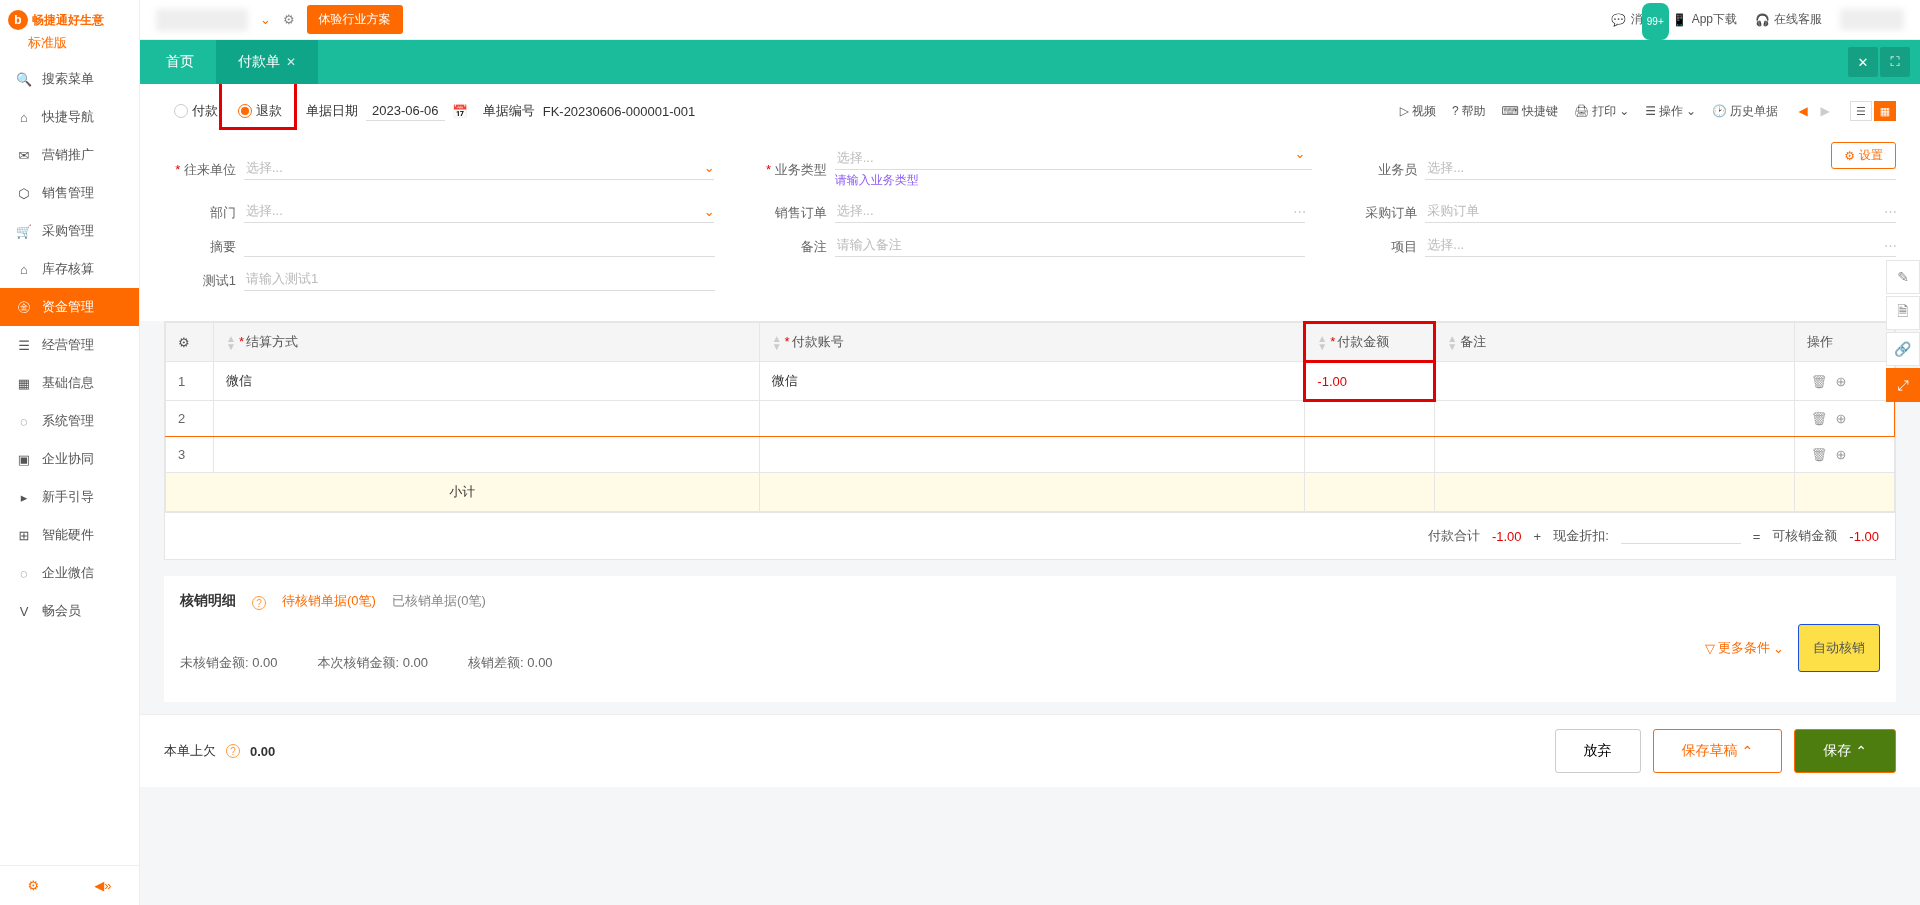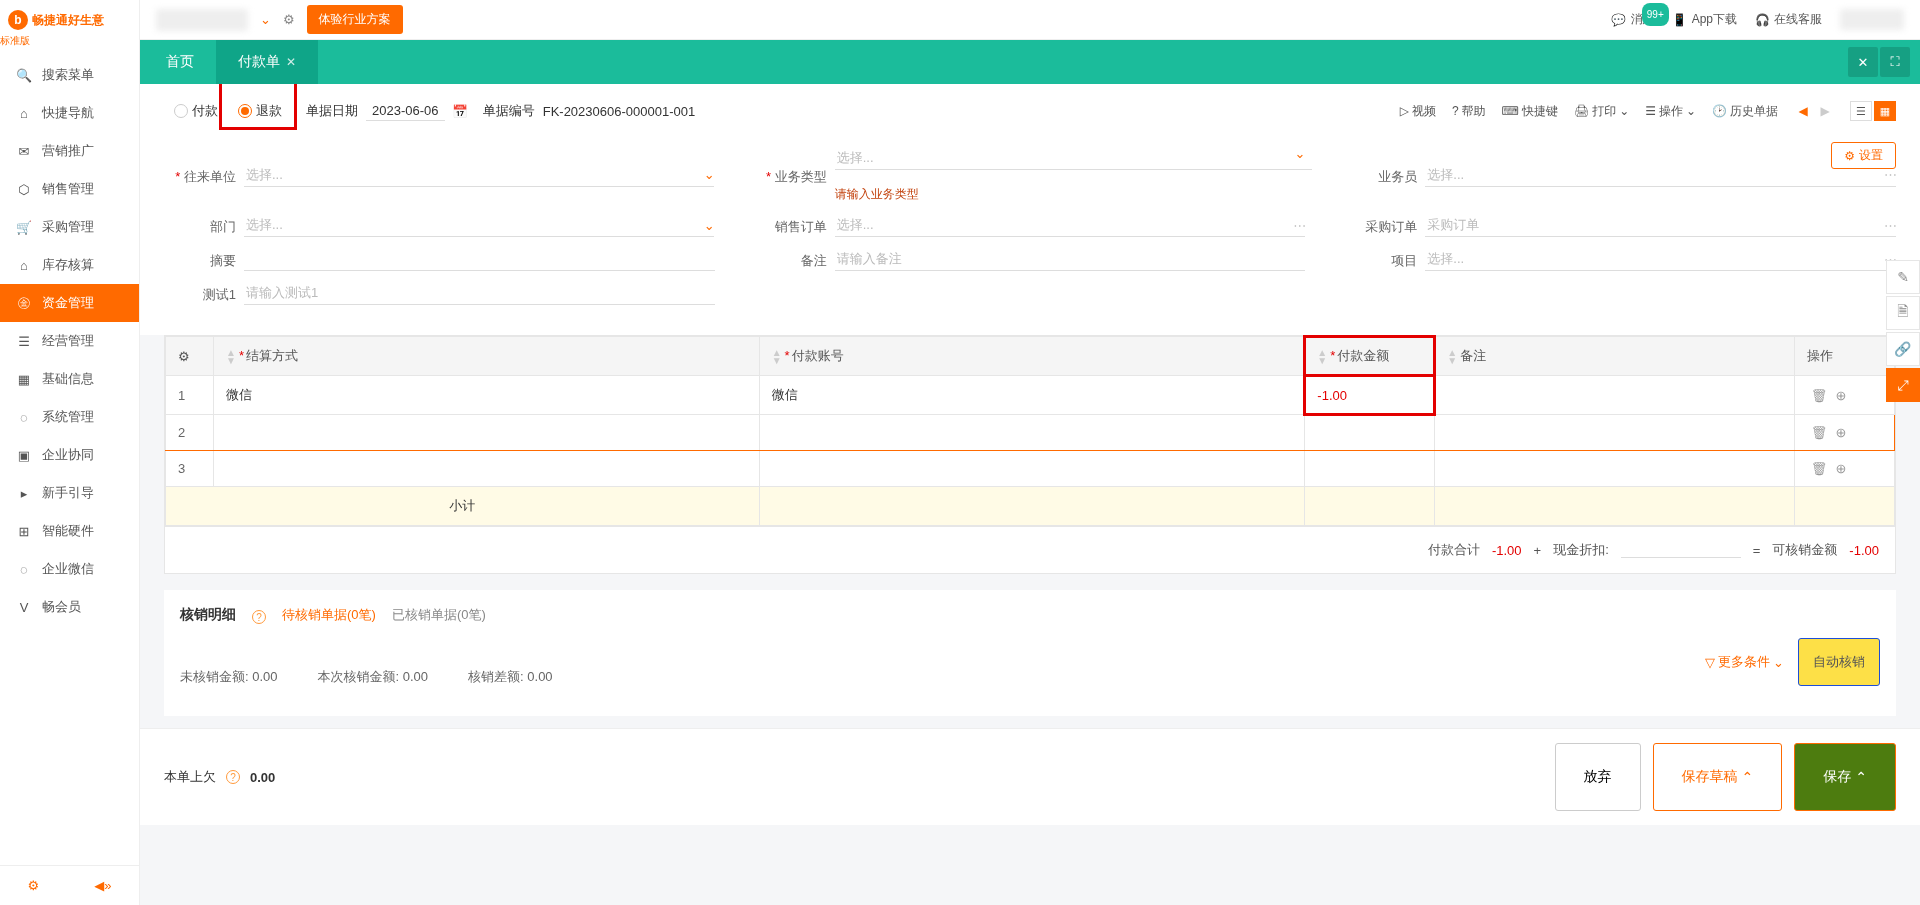--- a/index.html
+++ b/index.html
@@ -2,34 +2,34 @@
 <html><head>
 <meta charset="utf-8">
 <style>
 *{box-sizing:border-box;margin:0;padding:0;font-family:"Microsoft YaHei",-apple-system,sans-serif}
 body{background:#f5f5f5;font-size:13px;color:#333;overflow:hidden}
 .app{display:flex;height:905px;width:1920px}
 .sidebar{width:140px;background:#fff;border-right:1px solid #eee;display:flex;flex-direction:column}
 .logo{height:40px;display:flex;align-items:center;padding:0 8px;gap:4px}
 .logo-icon{width:20px;height:20px;background:#ff6a00;border-radius:50%;color:#fff;display:flex;align-items:center;justify-content:center;font-weight:bold;font-size:12px}
 .logo-text{color:#ff6a00;font-size:12px;font-weight:600}
-.logo-sub{color:#ff6a00;font-size:10px;margin-top:-6px;margin-bottom:8px}
+.logo-sub{color:#ff6a00;font-size:13px;padding-left:28px;margin-top:-6px;margin-bottom:8px}
 .nav{flex:1;overflow:auto}
 .nav-item{display:flex;align-items:center;gap:10px;padding:10px 16px;cursor:pointer;color:#555}
 .nav-item.active{background:#ff6a00;color:#fff}
 .nav-icon{width:16px;height:16px;display:inline-flex;align-items:center;justify-content:center}
 .sidebar-footer{height:40px;display:flex;align-items:center;justify-content:space-around;border-top:1px solid #eee;color:#ff6a00}
 .main{flex:1;display:flex;flex-direction:column;min-width:0}
 .topbar{height:40px;background:#fff;display:flex;align-items:center;padding:0 16px;gap:12px;border-bottom:1px solid #eee}
 .blur{filter:blur(3px);color:#aaa;background:#eee;border-radius:2px;padding:2px 20px}
 .chev{color:#ff6a00}
 .btn-primary{background:#ff6a00;color:#fff;border:none;padding:6px 12px;border-radius:3px;cursor:pointer;font-size:12px}
 .topbar-right{margin-left:auto;display:flex;align-items:center;gap:18px;color:#555;font-size:12px}
 .top-link{display:flex;align-items:center;gap:4px;cursor:pointer;position:relative}
-.badge{position:absolute;top:-8px;right:-14px;background:#1bbc9b;color:#fff;font-size:10px;padding:6px 5px;border-radius:8px}
+.badge{position:absolute;top:-8px;right:-14px;background:#1bbc9b;color:#fff;font-size:10px;padding:13px 5px;border-radius:8px}
 .tabs{height:44px;background:#1bbc9b;display:flex;align-items:center;padding:0 4px;position:relative}
 .tab{padding:0 22px;height:44px;display:flex;align-items:center;color:#fff;cursor:pointer;gap:6px;font-size:14px}
 .tab.active{background:#0fa588}
 .tab-close{font-size:12px;opacity:.8}
 .tabs-actions{margin-left:auto;display:flex;padding-right:6px;gap:2px}
 .tab-action{width:30px;height:30px;display:flex;align-items:center;justify-content:center;background:rgba(0,0,0,.15);color:#fff;cursor:pointer;border-radius:2px}
 .content{flex:1;overflow:auto;background:#f5f6f8;padding:0}
 .toolbar{display:flex;align-items:center;padding:12px 24px;background:#fff;gap:14px;font-size:13px}
 .radio-group{display:flex;align-items:flex-start;gap:0;position:relative}
 .radio-opt{display:flex;align-items:center;gap:4px;padding:6px 10px;cursor:pointer}
@@ -50,21 +50,21 @@
 .form-area{background:#fff;padding:8px 24px 20px;position:relative}
 .btn-outline{position:absolute;right:24px;top:4px;border:1px solid #ff6a00;color:#ff6a00;background:#fff;padding:4px 12px;border-radius:3px;cursor:pointer;display:flex;align-items:center;gap:4px;font-size:12px}
 .form-row{display:flex;gap:40px;margin-bottom:10px}
 .form-field{display:flex;align-items:center;gap:8px;flex:1;min-width:0}
 .form-field .lbl{width:72px;text-align:right;color:#666;padding-top:4px;font-size:13px;flex-shrink:0}
 .req::before{content:"* ";color:#e30000}
 .inp{flex:1;border:none;border-bottom:1px solid #ddd;padding:4px 2px;color:#333;font-size:13px;min-width:0}
 .inp::placeholder{color:#bbb}
 .sel-chev{color:#ff6a00;margin-left:-18px}
 .sel-more{color:#bbb;margin-left:-20px;letter-spacing:-1px}
-.err{color:#c2410c;font-size:12px;margin-top:16px}
+.err{color:#8b5cf6;font-size:12px;margin-top:2px}
 .table-wrap{background:#fff;margin:0 24px;border:1px solid #e6e6e6}
 .tbl{width:100%;border-collapse:collapse}
 .tbl th,.tbl td{border:1px solid #e6e6e6;padding:10px 12px;text-align:left;font-size:13px;font-weight:normal}
 .tbl th{background:#f5f5f5;color:#555}
 .sort{color:#ccc;font-size:10px;display:inline-block;margin-right:3px;line-height:8px;vertical-align:middle}
 .th-req::before{content:"*";color:#e30000;margin-right:2px}
 .num-cell{text-align:right;color:#e30000}
 .row-idx{text-align:center;width:48px;color:#666}
 .gear-th{width:48px;text-align:center;color:#999}
 .ops-col{width:100px;text-align:center}
@@ -83,21 +83,21 @@
 .sec-title{font-weight:600}
 .info-icon{color:#ff9a3c;border:1px solid #ff9a3c;border-radius:50%;width:14px;height:14px;display:inline-flex;align-items:center;justify-content:center;font-size:10px}
 .sub-tab{color:#ff6a00;cursor:pointer;font-size:13px}
 .sub-tab.dim{color:#888}
 .sec-stats{display:flex;gap:40px;color:#666;font-size:13px}
 .sec-actions{margin-left:auto;display:flex;gap:14px;align-items:center}
 .filter-link{color:#ff6a00;cursor:pointer;display:flex;align-items:center;gap:3px;font-size:13px}
 .btn-line{border:1px solid #1d4ed8;background:#fde047;padding:14px 14px;border-radius:3px;cursor:pointer;color:#555;font-size:13px}
 .footer{background:#fff;margin:12px 0 0;padding:14px 24px;display:flex;align-items:center;gap:10px;border-top:1px solid #eee}
 .footer-right{margin-left:auto;display:flex;gap:12px}
-.btn-lg{padding:24px 28px;border-radius:3px;cursor:pointer;font-size:14px;border:1px solid #ccc;background:#fff;display:flex;align-items:center;gap:4px}
+.btn-lg{padding:12px 28px;border-radius:3px;cursor:pointer;font-size:14px;border:1px solid #ccc;background:#fff;display:flex;align-items:center;gap:4px}
 .btn-lg.outline-o{border-color:#ff6a00;color:#ff6a00}
 .btn-lg.solid-o{background:#4d7c0f;color:#fff;border-color:#ff6a00}
 .right-rail{position:fixed;right:0;top:260px;display:flex;flex-direction:column;gap:2px}
 .rail-btn{width:34px;height:34px;background:#fff;border:1px solid #e6e6e6;display:flex;align-items:center;justify-content:center;color:#888;cursor:pointer;font-size:14px}
 .rail-btn.active{background:#ff6a00;color:#fff;border-color:#ff6a00}
 .w-remark{flex:2}
 </style>
 </head>
 <body>
 

